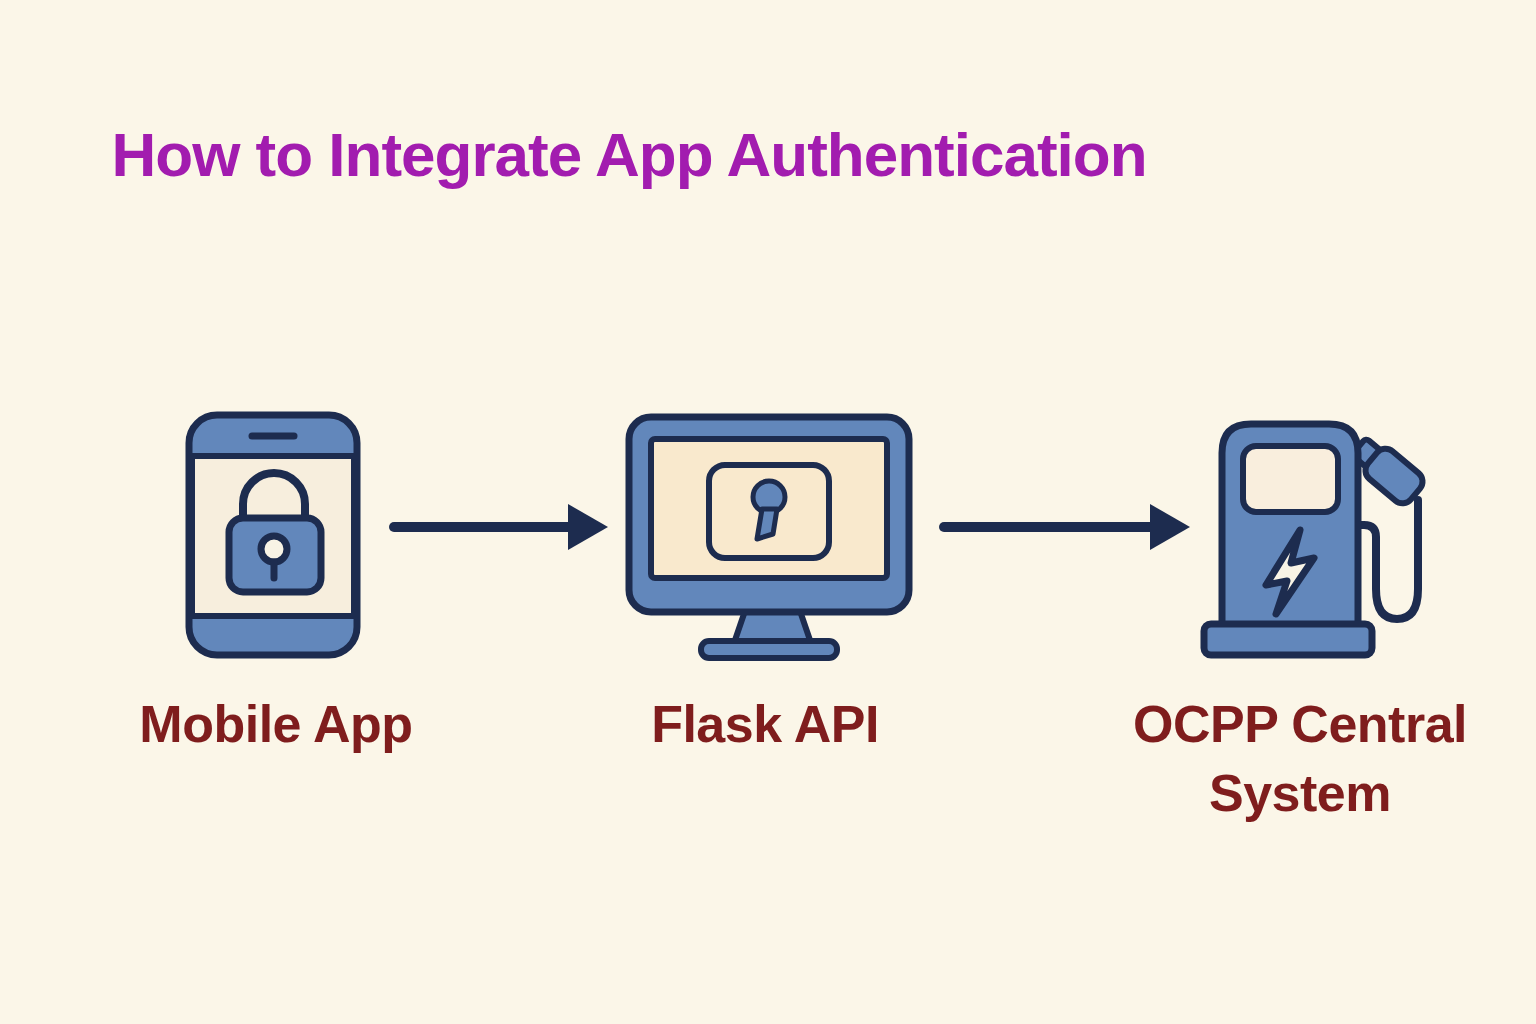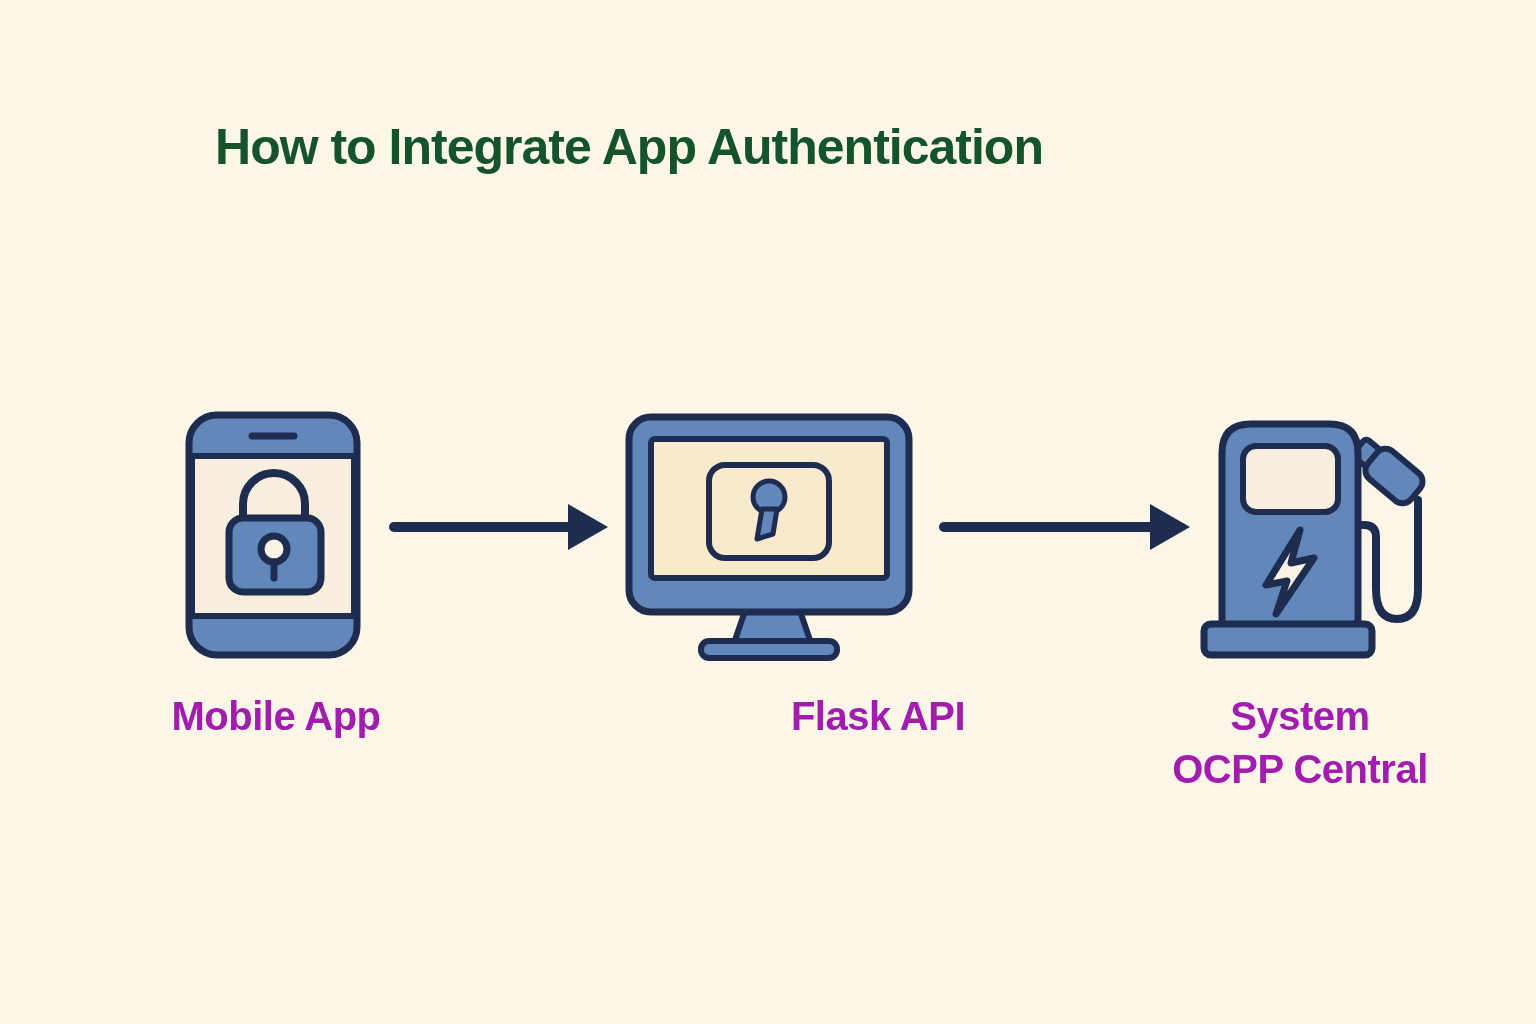--- a/index.html
+++ b/index.html
@@ -13,46 +13,46 @@
     background: #fbf6e8;
     overflow: hidden;
   }
 
   .title {
     position: absolute;
     top: 112px;
     left: 0;
     width: 1258px;
     text-align: center;
-    color: #14532d;
-    font-size: 50px;
+    color: #a21caf;
+    font-size: 62px;
     font-weight: 700;
     line-height: 1.4;
     letter-spacing: -1px;
   }
 
   .diagram-svg {
     position: absolute;
     top: 0;
     left: 0;
     width: 1536px;
     height: 1024px;
   }
 
   .node-label {
     position: absolute;
     text-align: center;
-    color: #a21caf;
-    font-size: 40px;
+    color: #7f1d1d;
+    font-size: 52px;
     font-weight: 700;
     line-height: 1.32;
     letter-spacing: -0.5px;
   }
   .label-mobile { left: 76px;   top: 690px; width: 400px; }
-  .label-flask  { left: 565px;  top: 690px; width: 400px; text-align: right; }
+  .label-flask  { left: 565px;  top: 690px; width: 400px; }
   .label-ocpp   { left: 1100px; top: 690px; width: 400px; }
 </style>
 </head>
 <body>
 
 <div class="page">
 
   <div class="title">
     <div>How to Integrate App Authentication</div>
   </div>
@@ -123,17 +123,17 @@
   <div class="node-label label-mobile">
     <div>Mobile App</div>
     <div></div>
   </div>
 
   <div class="node-label label-flask">
     <div>Flask API</div>
   </div>
 
   <div class="node-label label-ocpp">
+    <div>OCPP Central</div>
     <div>System</div>
-    <div>OCPP Central</div>
   </div>
 
 </div>
 
 </body></html>

